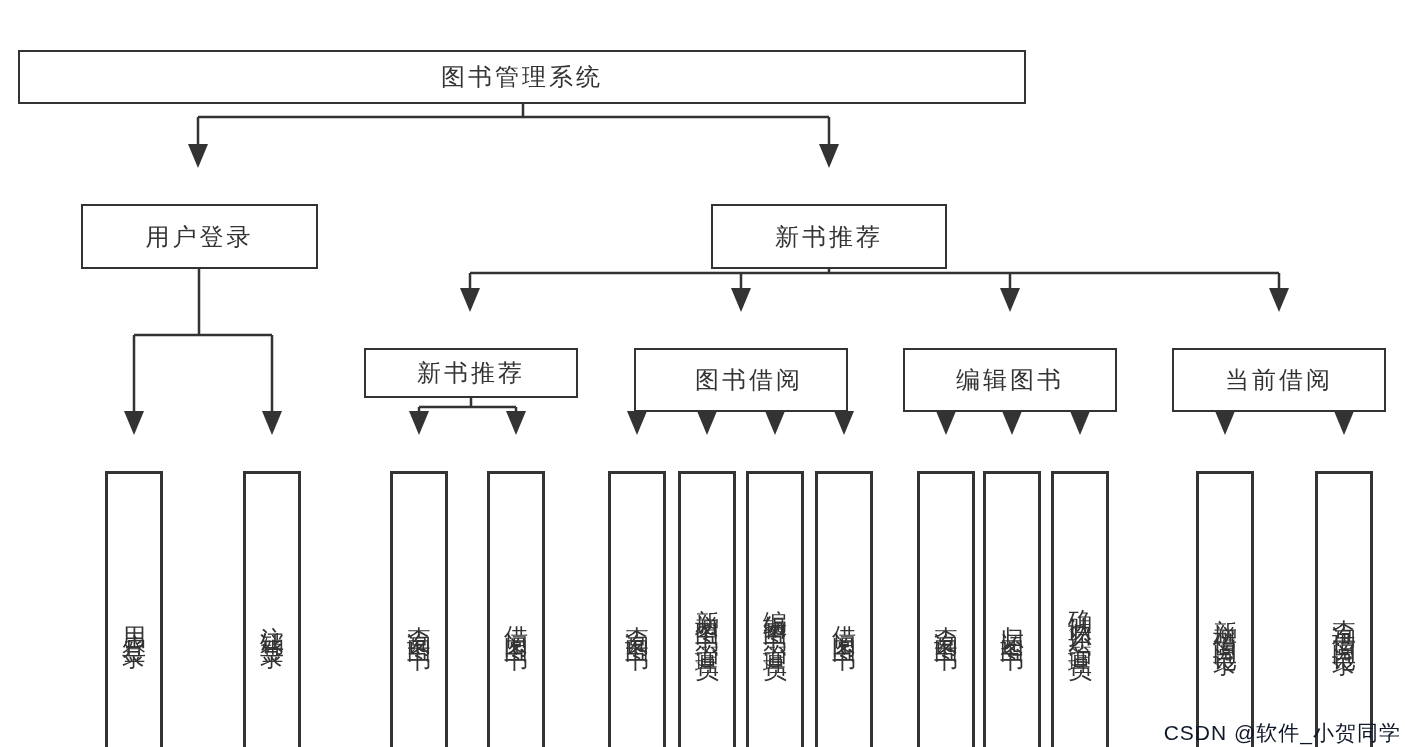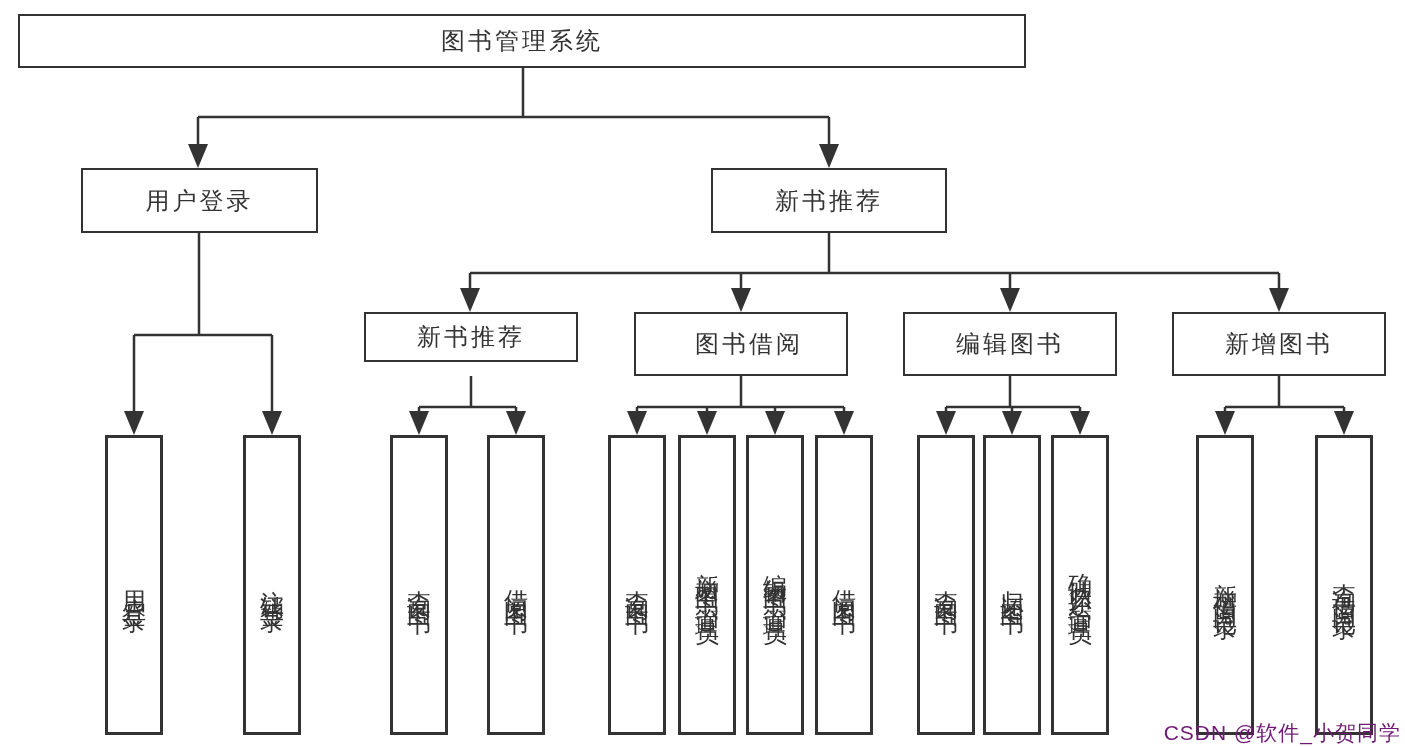--- a/index.html
+++ b/index.html
@@ -5,20 +5,21 @@
   html,body{margin:0;padding:0;background:#ffffff;}
   .canvas{
     position:relative;width:1405px;height:747px;background:#ffffff;
     font-family:"Liberation Sans",sans-serif;overflow:hidden;
   }
   .connectors{position:absolute;left:0;top:0;}
   .box{
     position:absolute;background:#ffffff;border:2px solid #333333;
     box-sizing:border-box;display:flex;align-items:center;justify-content:center;
     color:#333333;
+    margin-top:36px;
   }
   .lbl{
     font-size:24px;letter-spacing:3px;color:#333333;white-space:nowrap;
     font-family:"Liberation Sans",sans-serif;
   }
   .leaf{border-width:3px;}
   .leaf .lbl{
     writing-mode:vertical-lr;text-orientation:mixed;
     letter-spacing:7px;line-height:1;white-space:normal;
   }
@@ -69,21 +70,21 @@
   <div class="box" style="left:364px;top:312px;width:214px;height:50px;">
     <span class="lbl">新书推荐</span>
   </div>
   <div class="box" style="left:634px;top:312px;width:214px;height:64px;padding-left:16px;">
     <span class="lbl">图书借阅</span>
   </div>
   <div class="box" style="left:903px;top:312px;width:214px;height:64px;">
     <span class="lbl">编辑图书</span>
   </div>
   <div class="box" style="left:1172px;top:312px;width:214px;height:64px;">
-    <span class="lbl">新增图书</span>
+    <span class="lbl">当前借阅</span>
   </div>
 
   <div class="box leaf" style="left:105px;top:435px;width:58px;height:300px;">
     <span class="lbl">用户登录</span>
   </div>
   <div class="box leaf" style="left:243px;top:435px;width:58px;height:300px;">
     <span class="lbl">注销登录</span>
   </div>
 
   <div class="box leaf" style="left:390px;top:435px;width:58px;height:300px;">
@@ -116,15 +117,15 @@
     <span class="lbl">确认归还（管理员）</span>
   </div>
 
   <div class="box leaf" style="left:1196px;top:435px;width:58px;height:300px;">
     <span class="lbl">新增借阅记录</span>
   </div>
   <div class="box leaf" style="left:1315px;top:435px;width:58px;height:300px;">
     <span class="lbl">查询借阅记录</span>
   </div>
 
-  <div class="watermark" style="color: #701a75;">CSDN @软件_小贺同学</div>
+  <div class="watermark" style="color: #0f172a;">CSDN @软件_小贺同学</div>
 
 </div>
 
 </body></html>

